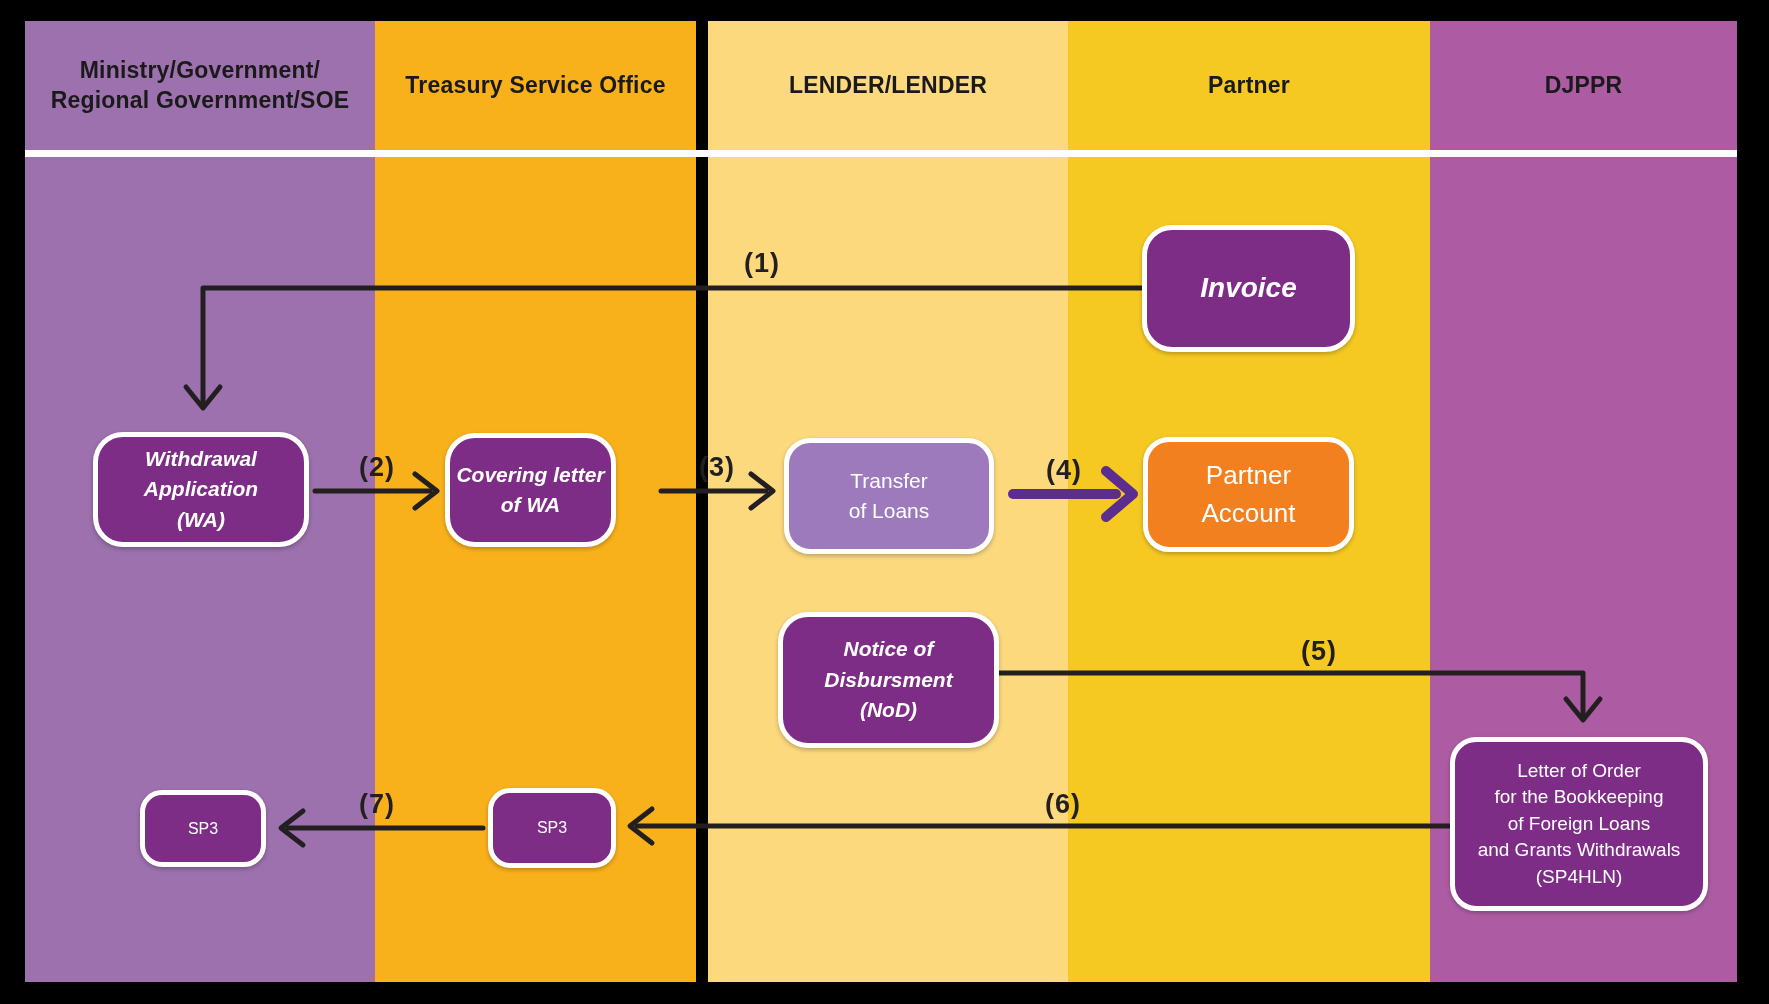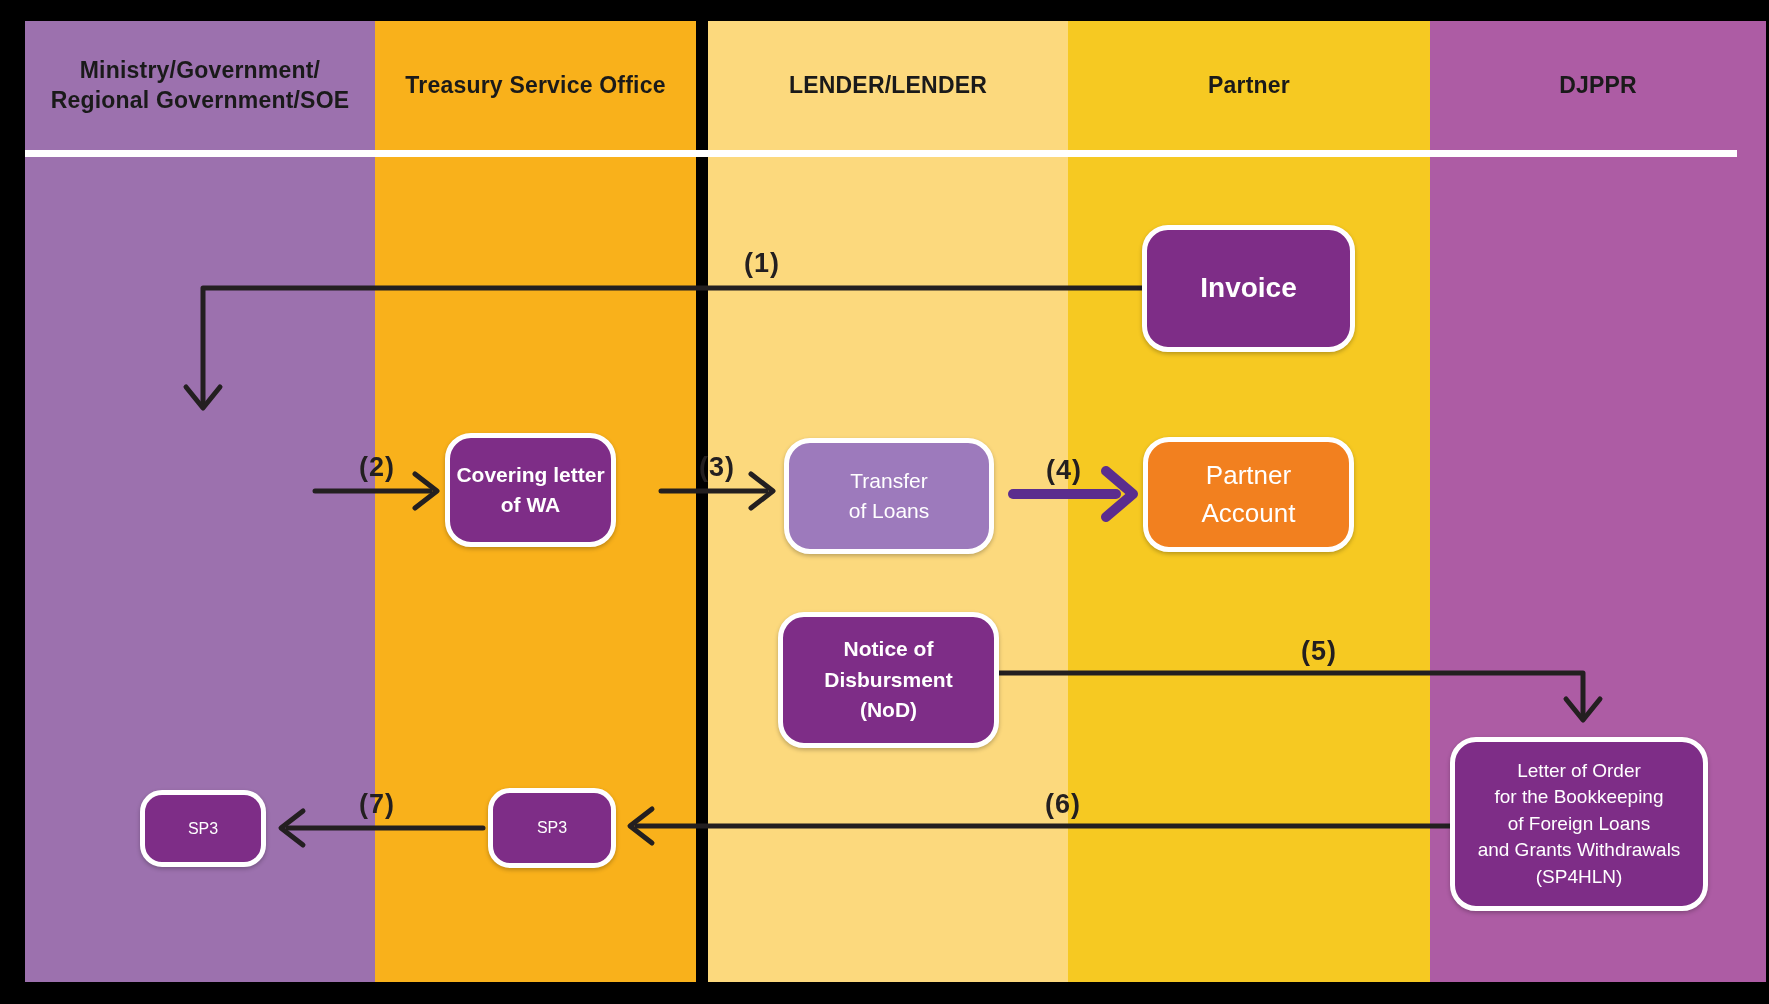--- a/index.html
+++ b/index.html
@@ -54,21 +54,21 @@
     display: flex;
     align-items: center;
     justify-content: center;
     text-align: center;
     color: #ffffff;
     white-space: pre-line;
     z-index: 4;
     box-shadow: 0 2px 4px rgba(0,0,0,0.25);
     line-height: 1.45;
   }
-  .node.italic { font-weight: bold; }
+  .node.italic { font-style: italic; font-weight: bold; border-radius: 30px; }
   .fs21 { font-size: 21px; }
   .fs19 { font-size: 19px; line-height: 1.4; }
   .fs24 { font-size: 16px; }
   .fs26 { font-size: 26px; }
   .fs28 { font-size: 28px; }
   .arrow-layer {
     position: absolute;
     inset: 0;
     z-index: 2;
     pointer-events: none;
@@ -103,21 +103,21 @@
   <div class="lane" style="left: 708px; width: 360px; background-color: rgb(252, 217, 125);">
     <div class="lane-header">
       <span>LENDER/LENDER</span>
     </div>
   </div>
   <div class="lane" style="left: 1068px; width: 362px; background-color: rgb(246, 201, 34);">
     <div class="lane-header">
       <span>Partner</span>
     </div>
   </div>
-  <div class="lane" style="left: 1430px; width: 307px; background-color: rgb(173, 92, 164); padding-left: 29px;">
+  <div class="lane" style="left: 1430px; width: 307px; background-color: rgb(173, 92, 164);">
     <div class="lane-header">
       <span>DJPPR</span>
     </div>
   </div>
 
   <div class="header-divider" style="background-color: rgb(255, 255, 255);"></div>
 
   <svg class="arrow-layer" width="1769" height="1004" viewBox="0 0 1769 1004">
 
     <g stroke-width="5" stroke-linejoin="round" stroke-linecap="round" style="stroke: rgb(35, 31, 32);">
@@ -159,20 +159,23 @@
   <div class="step-label" style="left:762px;top:248px;">(1)</div>
   <div class="step-label" style="left:377px;top:452px;">(2)</div>
   <div class="step-label" style="left:717px;top:452px;">(3)</div>
   <div class="step-label" style="left:1064px;top:455px;">(4)</div>
   <div class="step-label" style="left:1319px;top:636px;">(5)</div>
   <div class="step-label" style="left:1063px;top:789px;">(6)</div>
   <div class="step-label" style="left:377px;top:789px;">(7)</div>
 
   <div class="node italic fs28" style="left: 1142px; top: 225px; width: 213px; height: 127px; background-color: rgb(126, 45, 135);">Invoice</div>
 
+  <div class="node italic fs21" style="left: 93px; top: 432px; width: 216px; height: 115px; background-color: rgb(126, 45, 135);">Withdrawal
+Application
+(WA)</div>
 
   <div class="node italic fs21" style="left: 445px; top: 433px; width: 171px; height: 114px; background-color: rgb(126, 45, 135);">Covering letter
 of WA</div>
 
   <div class="node fs21" style="left: 784px; top: 438px; width: 210px; height: 116px; background-color: rgb(157, 122, 188);">Transfer
 of Loans</div>
 
   <div class="node fs26" style="left: 1143px; top: 437px; width: 211px; height: 115px; background-color: rgb(242, 128, 31);">Partner
 Account</div>
 

